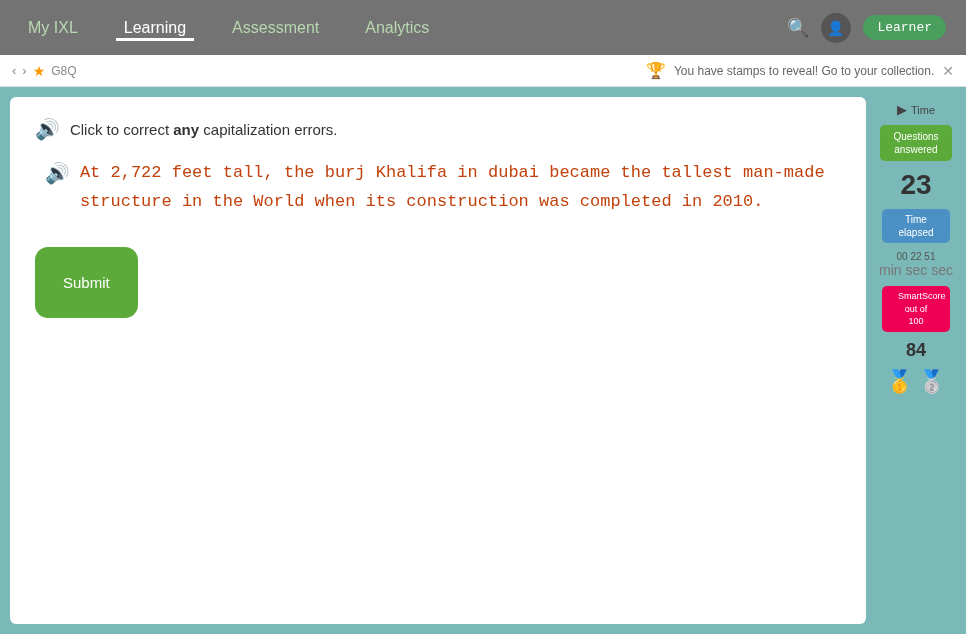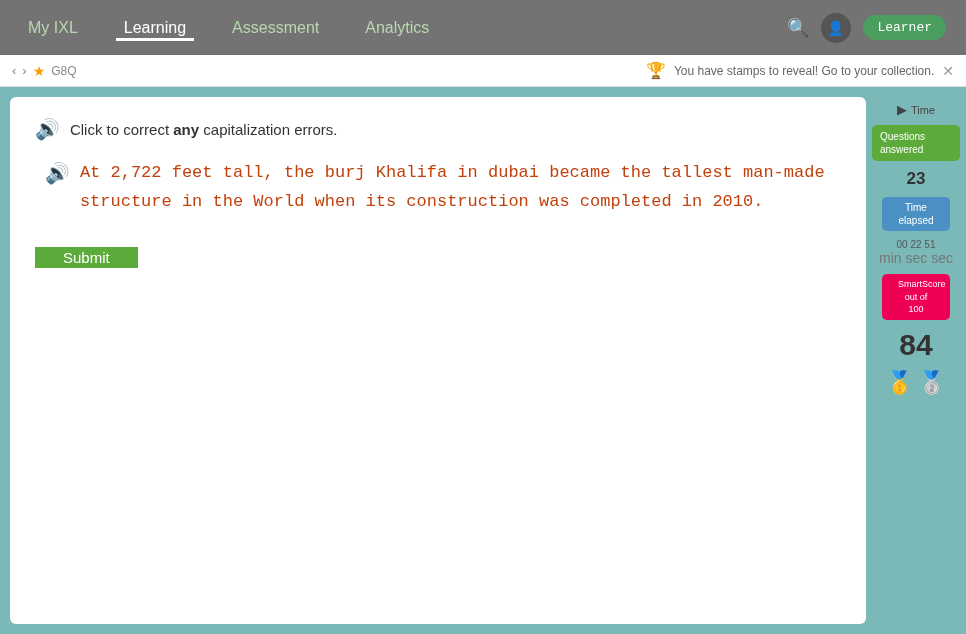--- a/index.html
+++ b/index.html
@@ -173,22 +173,22 @@
       font-size: 17px;
       color: #c2410c;
       line-height: 1.7;
       font-family: 'Courier New', monospace;
     }
 
     .submit-btn {
       background: #5caa3a;
       color: #fff;
       border: none;
-      border-radius: 0;
-      padding: 2px 28px;
+      border-radius: 13px;
+      padding: 27px 28px;
       font-size: 15px;
       cursor: pointer;
       margin-top: 5px;
     }
 
     
     #right-sidebar {
       width: 80px;
       display: flex;
       flex-direction: column;
@@ -207,27 +207,28 @@
     }
     .video-icon {
       font-size: 13px;
     }
 
     .questions-answered-box {
       background: #5caa3a;
       color: #fff;
       border-radius: 5px;
       padding: 5px 8px;
+      text-align: center;
       font-size: 10px;
       line-height: 1.3;
-      width: 88px;
+      width: 72px;
     }
 
     .count-number {
-      font-size: 17px;
+      font-size: 28px;
       font-weight: bold;
       color: #333;
       text-align: center;
     }
 
     .time-elapsed-box {
       background: #4a90c4;
       color: #fff;
       border-radius: 5px;
       padding: 4px 8px;
@@ -248,21 +249,21 @@
       color: #fff;
       border-radius: 5px;
       padding: 4px 16px;
       text-align: center;
       font-size: 9px;
       line-height: 1.4;
       width: 68px;
     }
 
     .score-number {
-      font-size: 30px;
+      font-size: 18px;
       font-weight: bold;
       color: #333;
       text-align: center;
     }
 
     .medals-row {
       display: flex;
       gap: 4px;
       justify-content: center;
       font-size: 22px;

